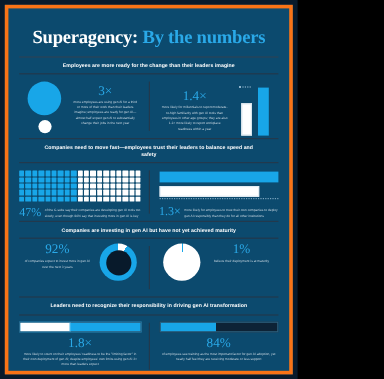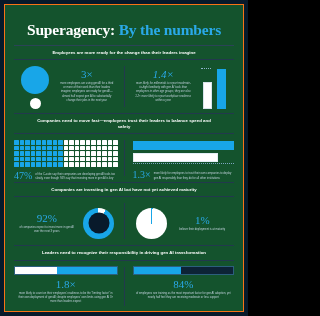--- a/index.html
+++ b/index.html
@@ -11,23 +11,23 @@
   .poster{
     position:relative;
     width:248px;height:316px;
     background:#081a2b;
     box-sizing:border-box;
     padding:4px;
   }
   .frame{
     position:relative;
     width:100%;height:100%;
-    border:1px solid #f97316;
+    border:3px solid #f97316;
     box-sizing:border-box;
-    background:#14532d;
+    background:#0c4a6e;
     padding:0 9px;
   }
   
   .title{
     margin-top:17px;
     font-family:"Liberation Serif", serif;
     font-size:15.5px;
     font-weight:700;
     letter-spacing:-0.2px;
     color:#ffffff;
@@ -82,21 +82,21 @@
   .circ-big{
     width:28px;height:28px;border-radius:50%;
     background:#18a6e8;margin:1px auto 0 auto;
   }
   .circ-small{
     width:11px;height:11px;border-radius:50%;
     background:#ffffff;margin:4px auto 0 auto;
   }
   .s1txt{flex:1;text-align:center;padding-top:4px;}
   .s1txt .blurb{padding:2px 3px 0 3px;}
-  .s1r{display:flex;align-items:flex-start;padding-top:5px;height:48px;font-style:italic;}
+  .s1r{display:flex;align-items:center;padding-top:5px;height:48px;}
   .s1rtxt{flex:1;text-align:center;padding-top:4px;}
   .s1rtxt .blurb{padding:2px 2px 0 2px;}
   .barpair{
     flex:0 0 40px;width:40px;height:44px;
     display:flex;align-items:flex-end;justify-content:center;
     gap:5px;position:relative;
   }
   .vbar-white{width:9px;height:27px;background:#ffffff;border:1px solid #d8e4ec;box-sizing:border-box;}
   .vbar-blue{width:9px;height:40px;background:#18a6e8;}
   .leader{
@@ -126,21 +126,21 @@
     width:84%;height:9px;background:#ffffff;margin-top:3px;
     border:1px solid #e3edf4;box-sizing:border-box;
   }
   .hdot{
     width:100%;height:1px;border-top:1px dotted #7aa5bf;margin-top:1px;
   }
   .s2rfoot{display:flex;align-items:flex-start;gap:3px;padding-top:5px;}
   .s2rfoot .stat{font-size:10px;flex:0 0 auto;}
   .s2rfoot .blurb{flex:1;padding-top:2px;}
   
-  .s3{display:flex;align-items:center;padding-top:4px;height:44px;}
+  .s3{display:flex;align-items:flex-start;padding-top:4px;height:44px;}
   .s3txt{flex:1;text-align:center;}
   .s3txt .blurb{padding:2px 4px 0 4px;}
   .donut-wrap{flex:0 0 38px;display:flex;justify-content:center;}
   .donut{
     width:31px;height:31px;border-radius:50%;
     background:
       conic-gradient(#ffffff 0deg 28deg, #18a6e8 28deg 360deg);
     position:relative;
   }
   .donut::after{

